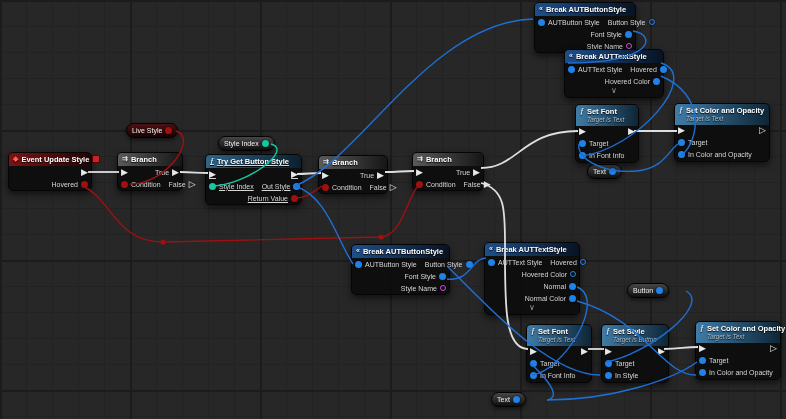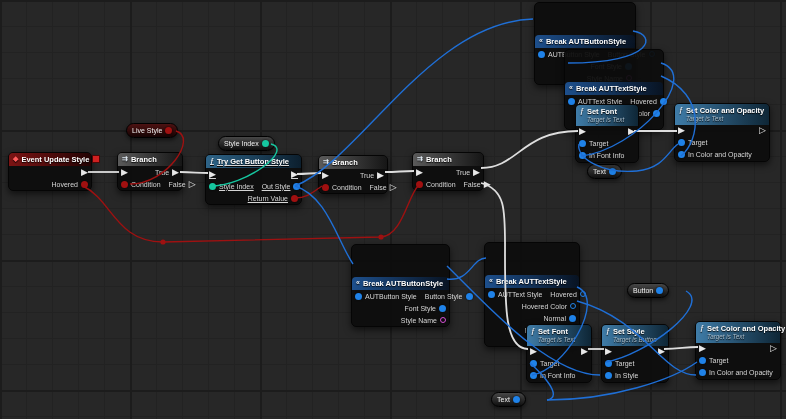--- a/index.html
+++ b/index.html
@@ -27,21 +27,21 @@
     padding:2px 5px 2px 4px;border-radius:4px 4px 0 0;
     color:#fff;font-size:7.5px;font-weight:bold;
     text-shadow:0 1px 1px rgba(0,0,0,.9);white-space:nowrap;line-height:1.2;
   }
   .hdr .ttl{display:block;}
   .hdr .sub{display:block;font-weight:normal;font-style:italic;font-size:6.3px;color:#a9bdcb;}
   .hdr.red{background:linear-gradient(to right,#7c1414,#230303);}
   .hdr.gray{background:linear-gradient(to right,#5a5a5a,#161616);}
   .hdr.steel{background:linear-gradient(to right,#2e6488,#0c1f2e);}
   .hdr.blue{background:linear-gradient(to right,#3f7ca8,#0e2636);}
-  .hdr.navy{background:linear-gradient(to right,#1d4f8c,#081322);margin-top:32px;}
+  .hdr.navy{background:linear-gradient(to right,#1d4f8c,#081322);}
   .ico{font-size:7px;line-height:1.2;flex:none;color:#dfe9f2;}
   .ico.evt{color:#ff5b5b;}
   .delegate{width:6px;height:6px;background:#cf2020;border:1px solid #4d0707;margin-left:auto;flex:none;}
   .prow{display:flex;justify-content:space-between;align-items:center;gap:8px;min-height:12px;padding:0 3px;}
   .pl,.pr{display:flex;align-items:center;gap:3px;white-space:nowrap;}
   .pr{margin-left:auto;}
   .dot{width:7px;height:7px;border-radius:50%;flex:none;box-shadow:0 0 2px rgba(0,0,0,.8);}
   .dot.blue{background:#1f82e8;}
   .dot.red{background:#a01010;}
   .dot.teal{background:#16c7a0;}

